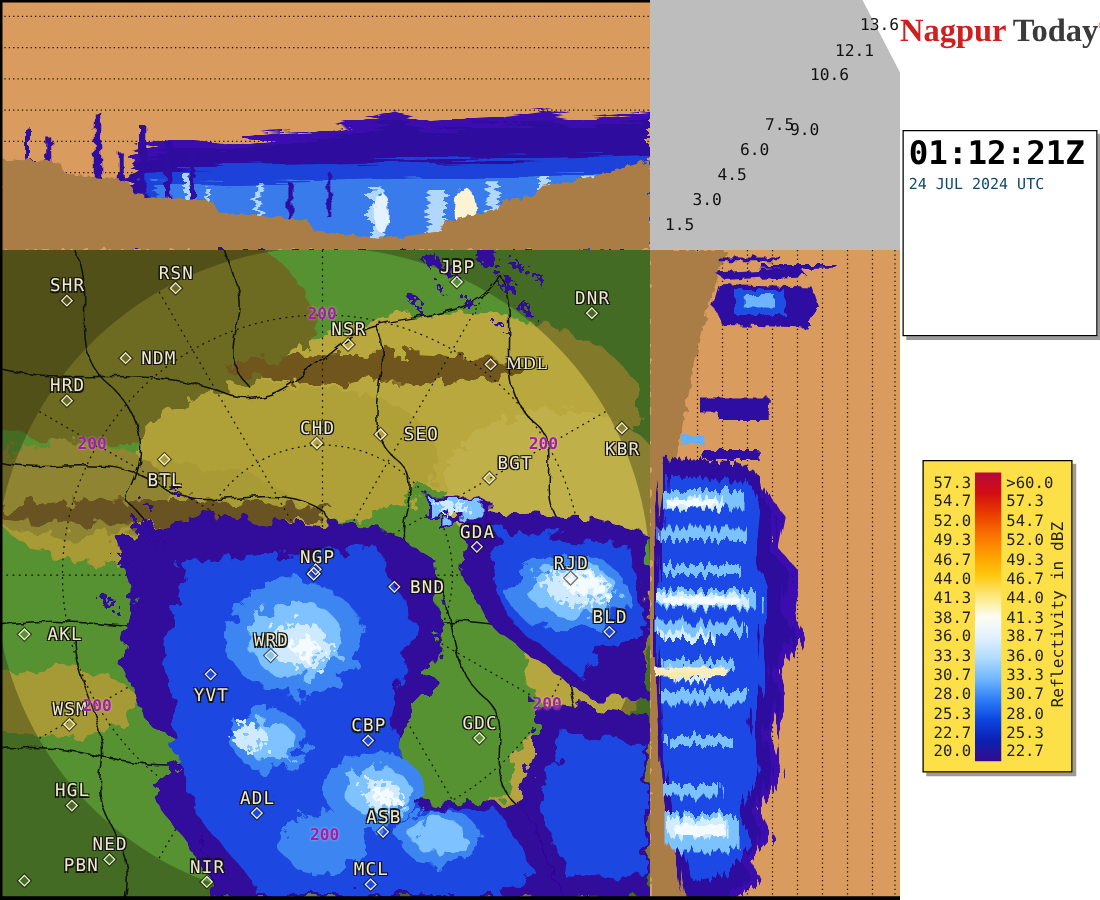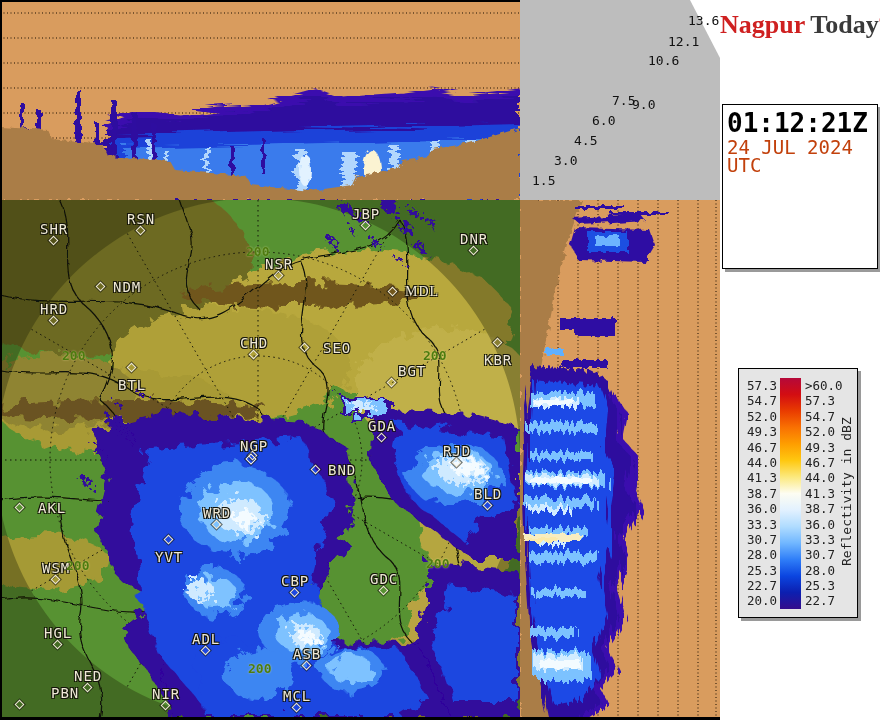--- a/index.html
+++ b/index.html
@@ -13,40 +13,40 @@
   #right-panel{left:520px;top:200px;width:200px;height:520px;}
   #sidebar{left:720px;top:0;width:160px;height:720px;background:#ffffff;}
   
   .height-label{position:absolute;font-size:13px;color:#111;white-space:nowrap;}
   
   .city-label{position:absolute;font-size:14px;letter-spacing:1px;color:#efe9d6;white-space:nowrap;
      text-shadow:1px 1px 0 #14140a,-1px -1px 0 #14140a,1px -1px 0 #14140a,-1px 1px 0 #14140a;}
   .city-label .ct{font-weight:normal;}
   .diamond{position:absolute;left:10px;top:16px;width:5px;height:5px;border:1px solid #efe9d6;
      transform:rotate(45deg);box-shadow:0 0 0 1px rgba(20,20,10,.6);}
-  .range-label{position:absolute;font-size:13px;font-weight:bold;color:#4d7c0f;white-space:nowrap;
+  .range-label{position:absolute;font-size:13px;font-weight:bold;color:#a21caf;white-space:nowrap;
      text-shadow:0 0 2px rgba(255,240,180,.6);}
   #radar-center{position:absolute;width:6px;height:6px;border:1px solid #f4f4ea;transform:rotate(45deg);
      box-shadow:0 0 0 1px rgba(10,10,5,.7);}
   
   #logo{position:absolute;left:0;top:2px;width:160px;height:36px;text-align:center;
      font-family:"Liberation Serif","DejaVu Serif",serif;font-weight:bold;font-size:26px;line-height:36px;}
   #logo .w1{color:#cf2020;}
   #logo .w2{color:#3a3a3a;margin-left:5px;}
   #logo .reg{color:#cf2020;font-size:9px;vertical-align:super;}
   #logo .back{position:absolute;left:6px;top:4px;width:30px;height:28px;background:#e7e7e7;
      transform:skewX(-18deg);z-index:-1;}
   
   #info-box{position:absolute;left:2px;top:104px;width:150px;height:160px;background:#fff;
      border:1px solid #000;box-shadow:3px 3px 0 0 #9a9a9a;padding:3px 0 0 4px;}
   .info-line{font-size:13px;line-height:16.5px;color:#111;white-space:pre;}
   #info-time{font-size:26px;font-weight:bold;color:#000;letter-spacing:0px;line-height:30px;}
-  #info-date{font-size:19px;color:#c2410c;line-height:18px;}
-  
-  #legend{position:absolute;left:18px;top:368px;width:118px;height:248px;background:#e5e5e5;
+  #info-date{font-size:12px;color:#0c4a6e;line-height:18px;}
+  
+  #legend{position:absolute;left:18px;top:368px;width:118px;height:248px;background:#fde047;
      border:1px solid #000;box-shadow:3px 3px 0 0 #9a9a9a;}
   #legend-bar{position:absolute;left:41px;top:9px;width:21px;height:231px;}
   .legend-row{position:relative;display:flex;height:15.4px;line-height:15.4px;font-size:12.5px;color:#222;}
   .legend-row .lv{width:38px;text-align:right;}
   .legend-row .rv{margin-left:28px;width:40px;text-align:left;}
   #legend-rows{position:absolute;left:0;top:9px;width:118px;}
   #legend-title{position:absolute;right:3px;top:18px;height:210px;font-size:13px;color:#222;
      writing-mode:vertical-rl;transform:rotate(180deg);text-align:center;}
 </style>
 </head>

